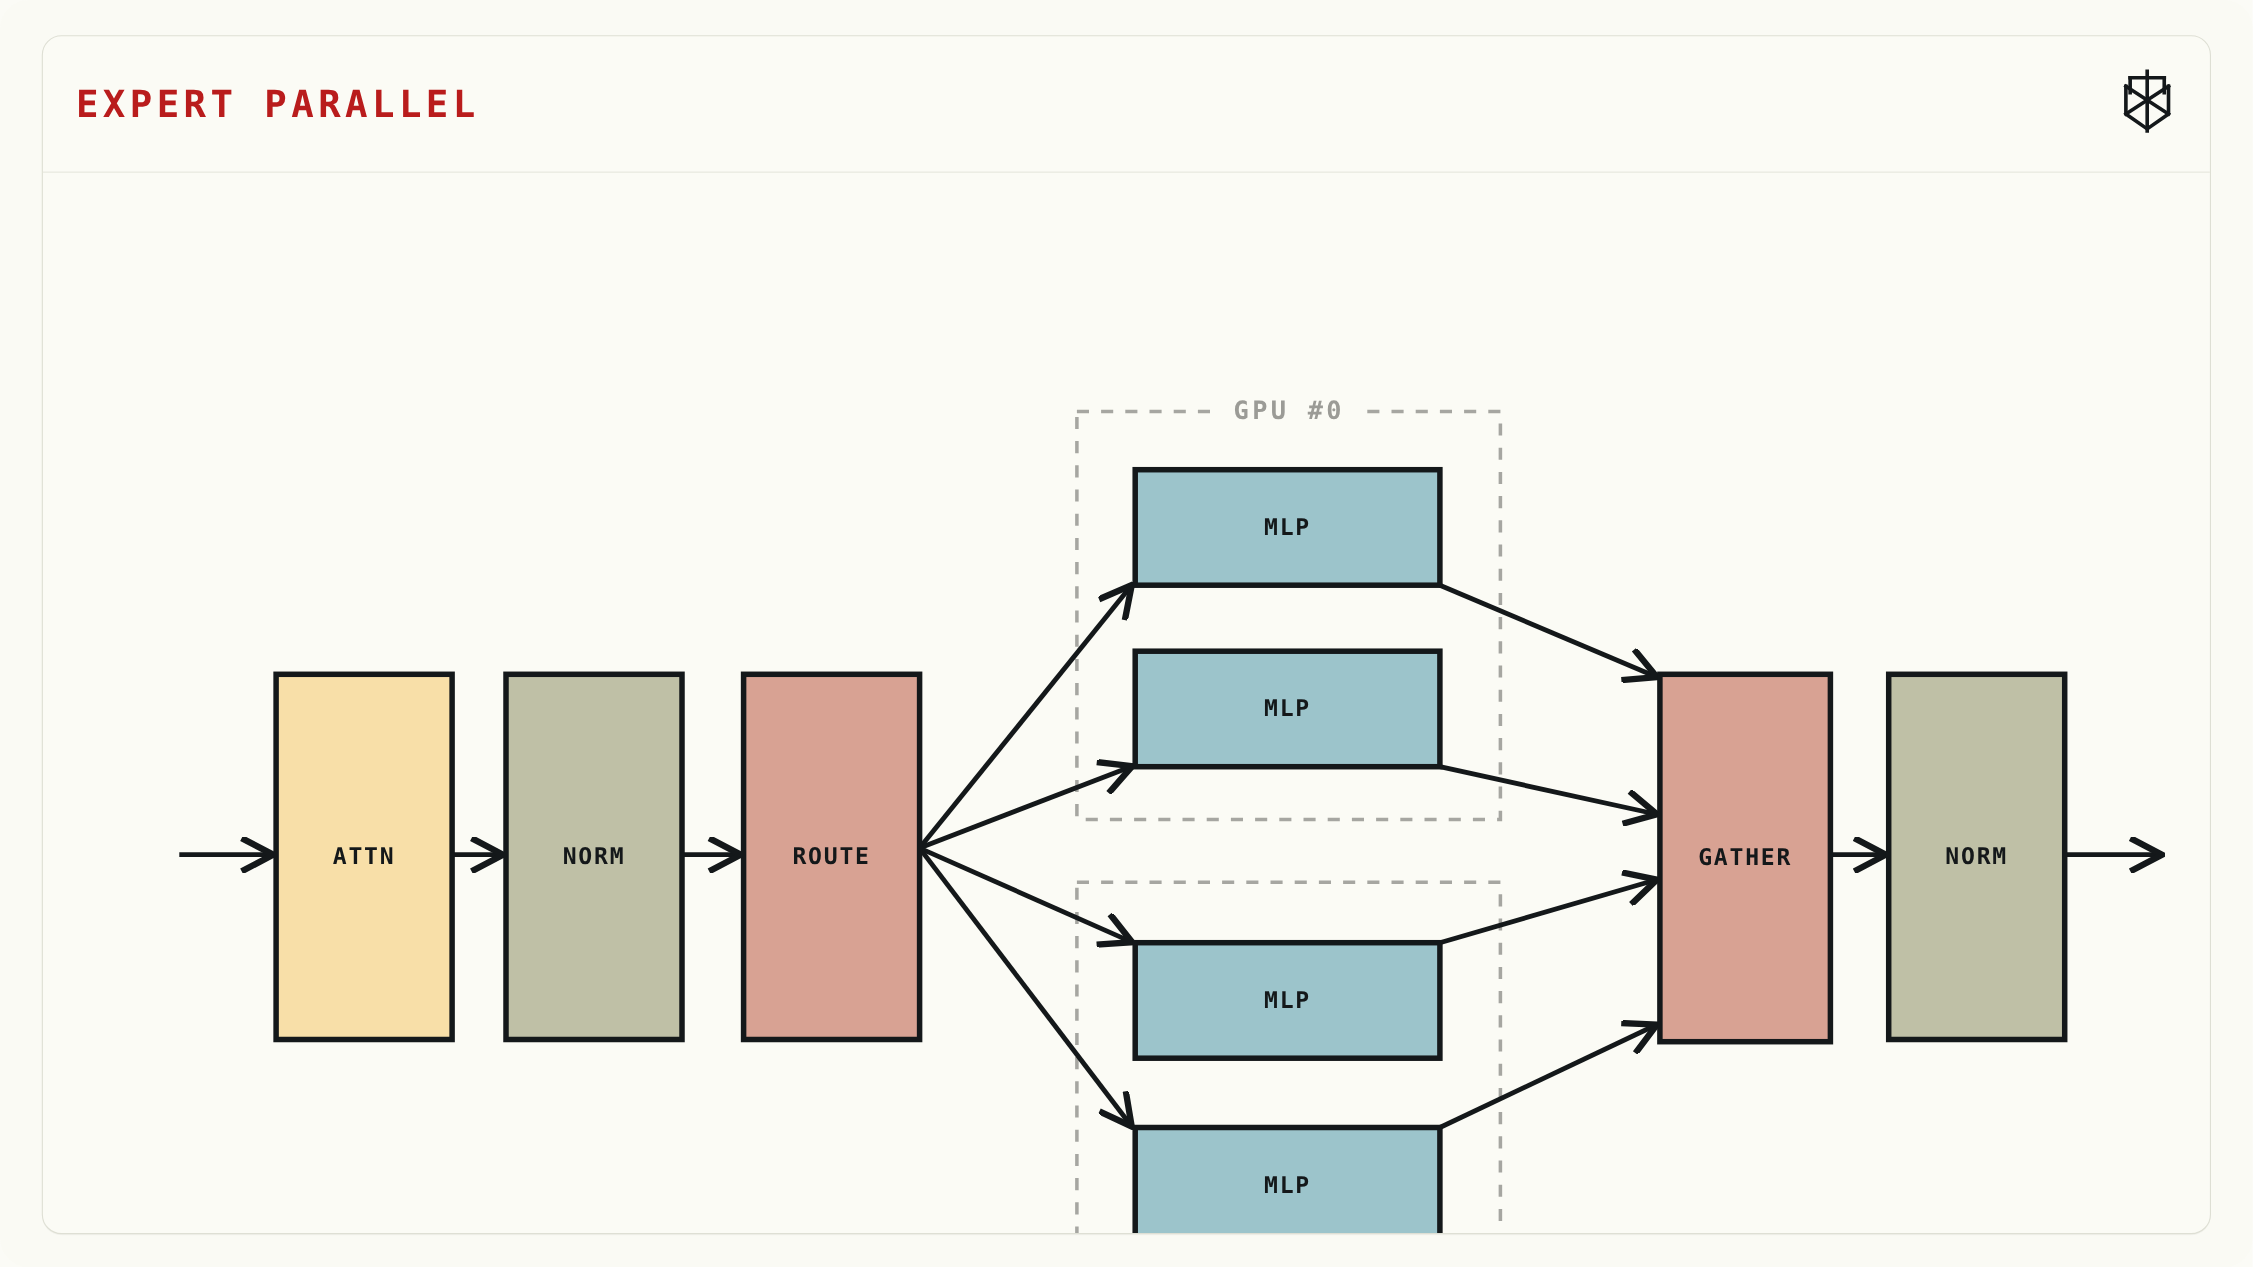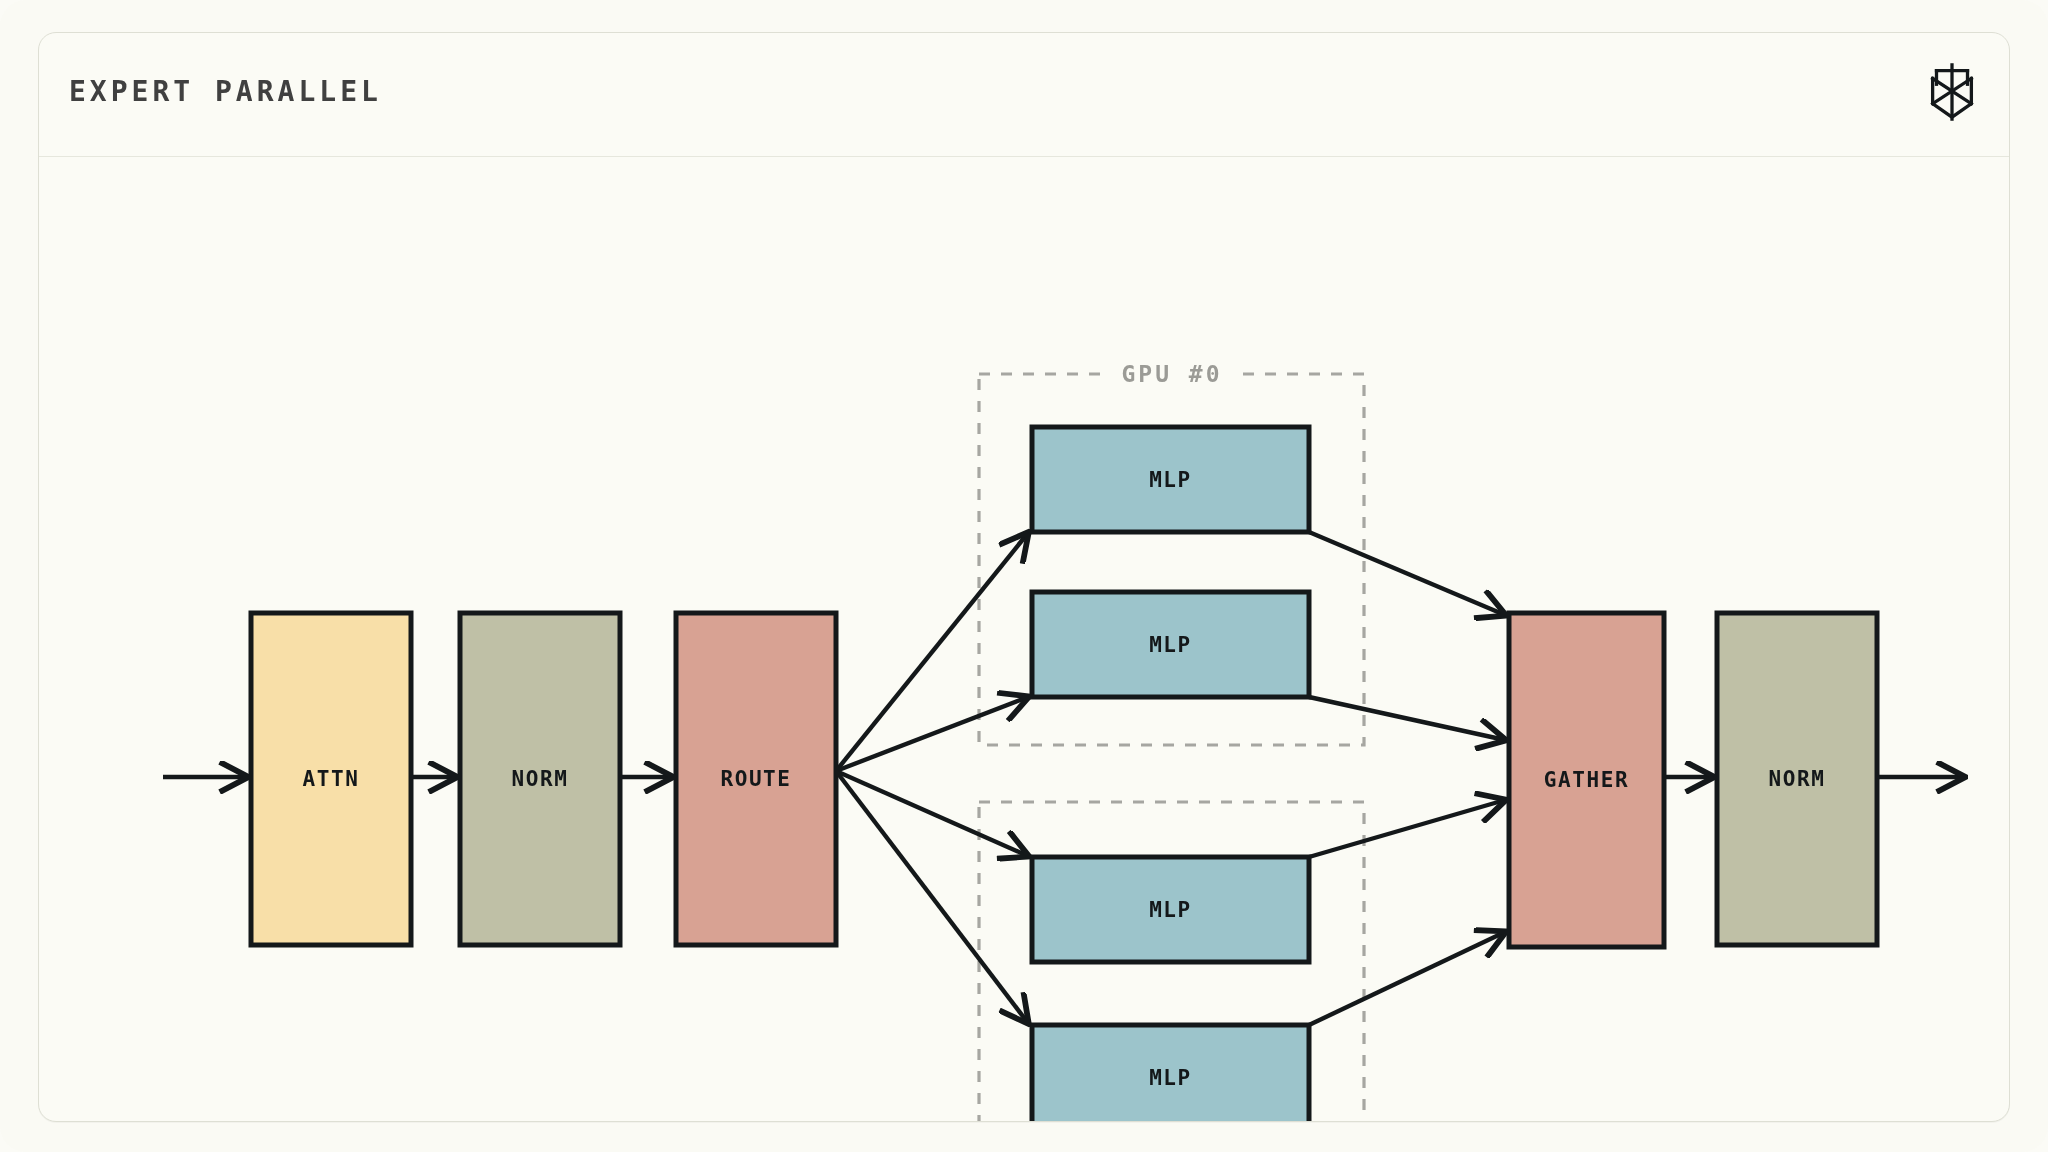--- a/index.html
+++ b/index.html
@@ -34,24 +34,24 @@
   }
   .card-header {
     position: absolute;
     left: 0; top: 0; right: 0;
     height: 124px;
     border-bottom: 1.5px solid #e6e7dd;
   }
   .title {
     position: absolute;
     left: 30px; top: 42px;
-    font-size: 28px;
+    font-size: 34px;
     font-weight: bold;
     letter-spacing: 4px;
-    color: #404040;
+    color: #b91c1c;
     white-space: nowrap;
   }
   .logo {
     position: absolute;
     right: 26px; top: 28px;
     width: 62px; height: 62px;
   }
   .canvas {
     position: absolute;
     left: 0; top: 124px;

